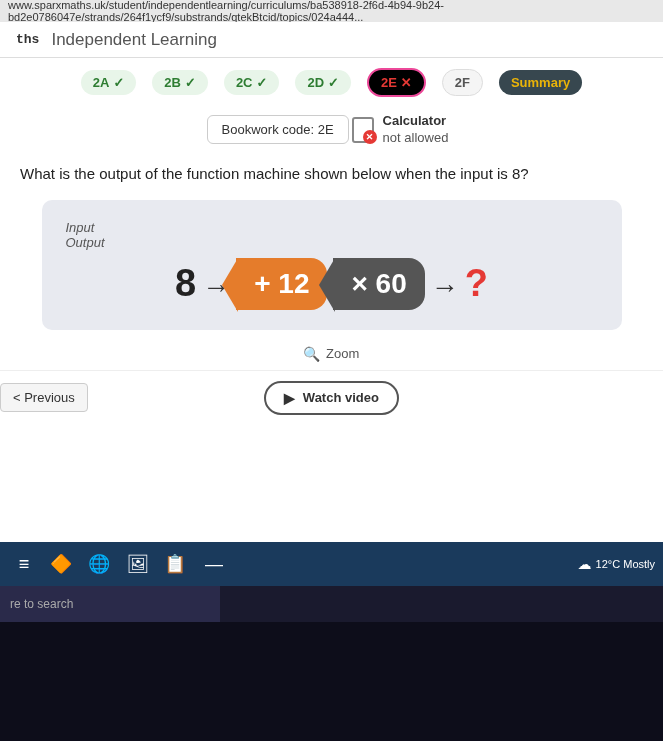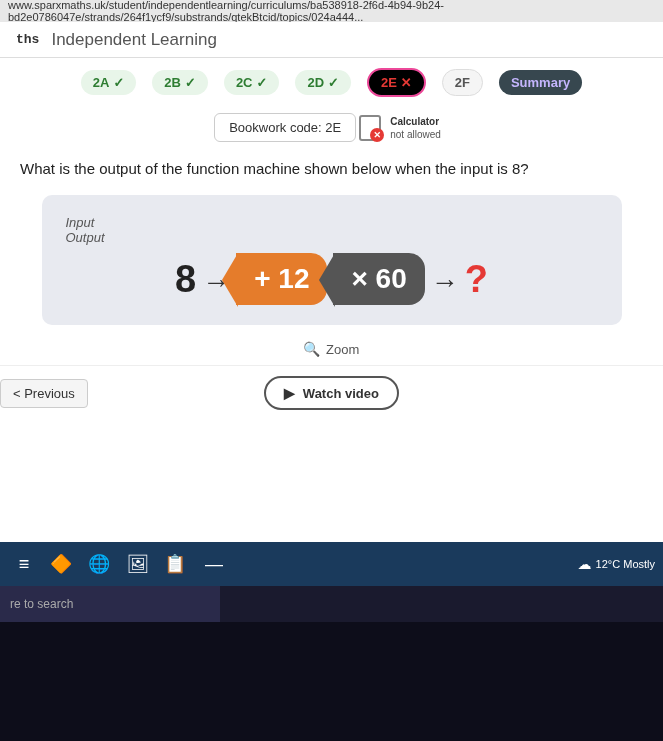--- a/index.html
+++ b/index.html
@@ -90,21 +90,21 @@
       color: #e53935;
       margin-left: 4px;
     }
     .tab.plain {
       background: #f5f5f5;
       color: #555;
       border: 1px solid #ddd;
     }
     .tab.summary {
       background: #37474f;
-      color: #c4b5fd;
+      color: #eab308;
     }
 
     
     .bookwork-row {
       display: flex;
       align-items: center;
       justify-content: center;
       padding: 8px 8px 6px 0;
       background: #fff;
     }
@@ -150,21 +150,21 @@
       display: flex;
       align-items: center;
       justify-content: center;
       color: white;
       font-size: 9px;
       font-weight: bold;
     }
     .calc-text {
       display: flex;
       flex-direction: column;
-      font-size: 10px;
+      font-size: 13px;
       line-height: 1.3;
     }
     .calc-text .calc-title {
       font-weight: bold;
       color: #333;
     }
     .calc-text .calc-sub {
       color: #555;
     }
 

